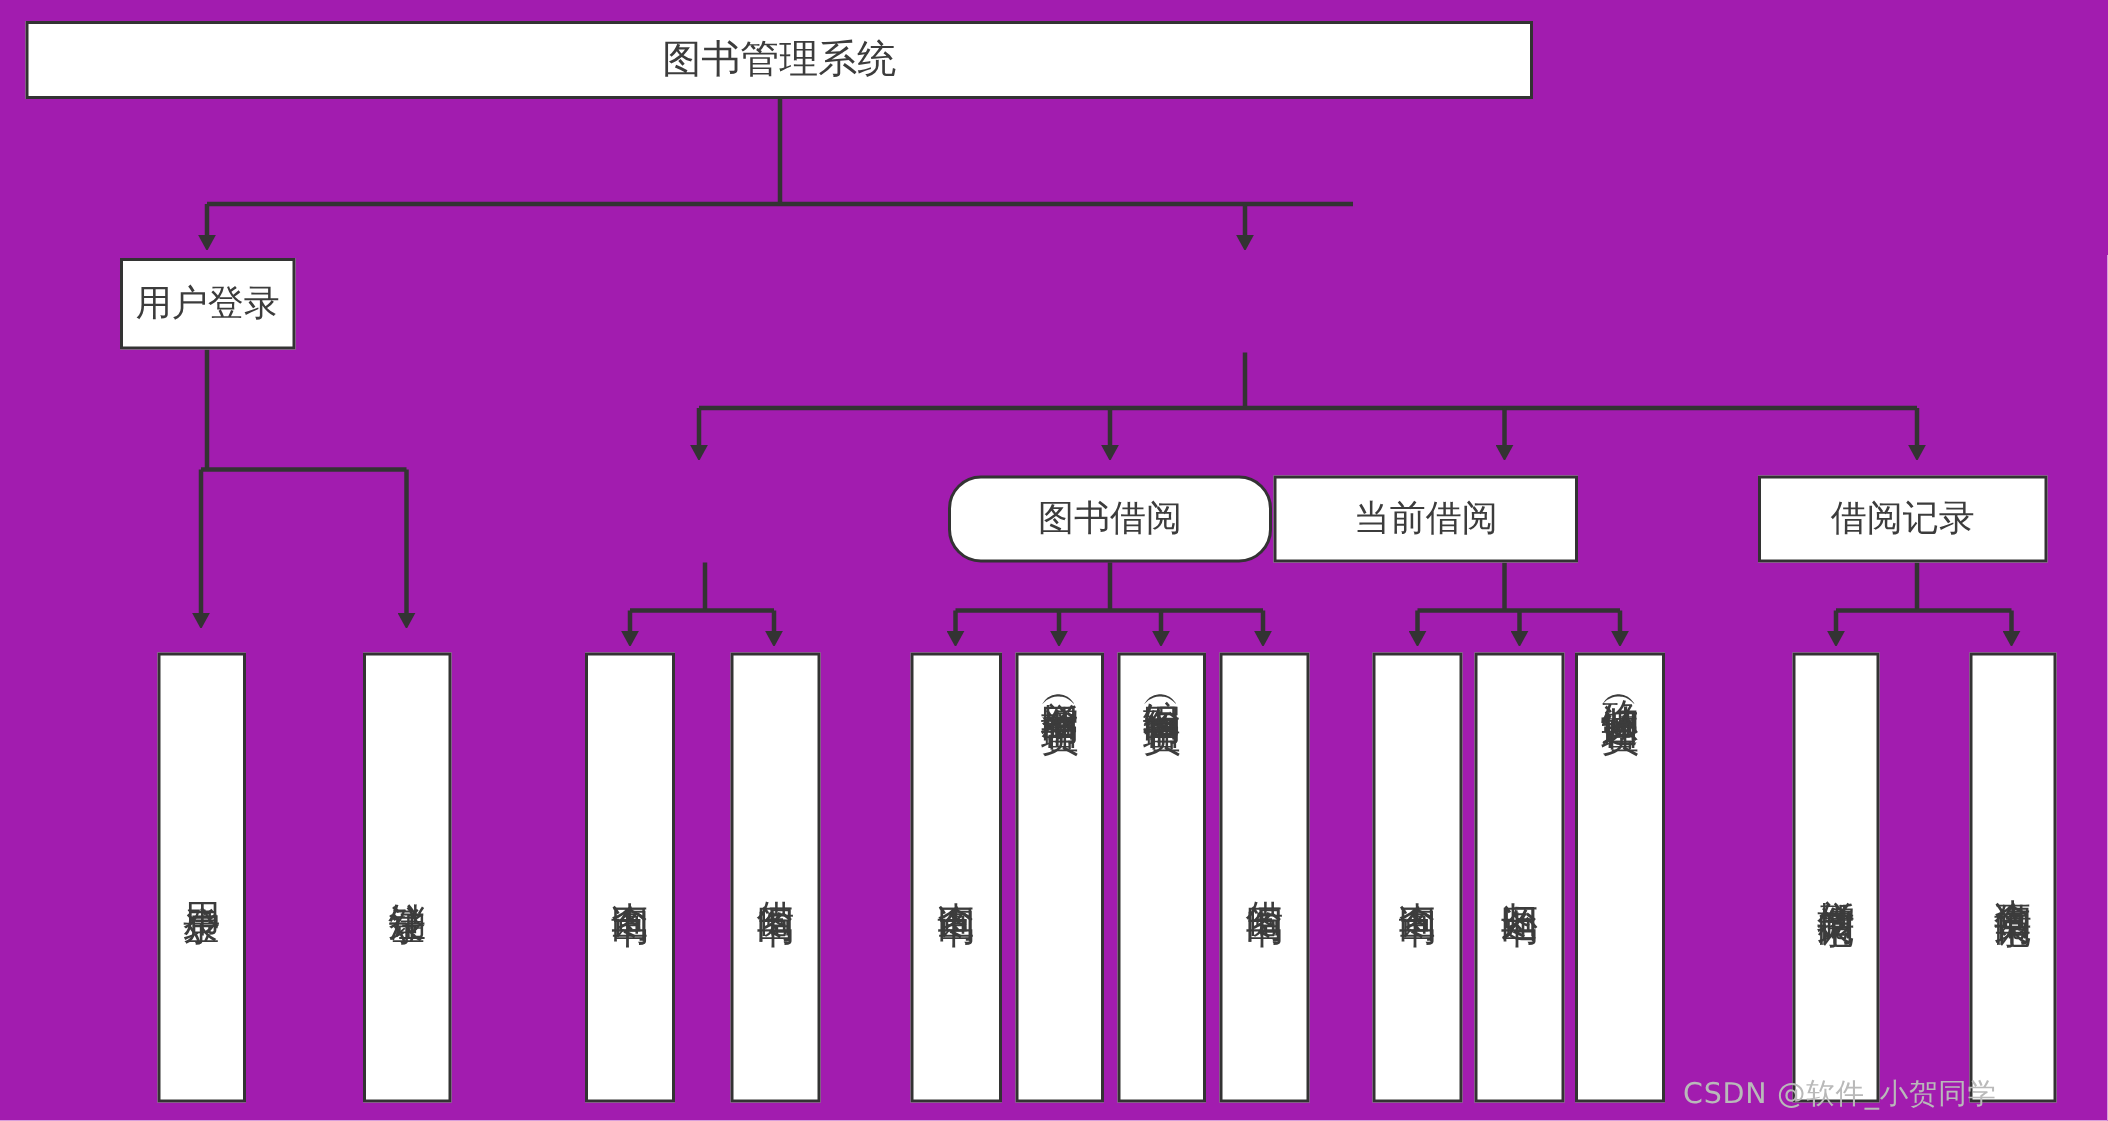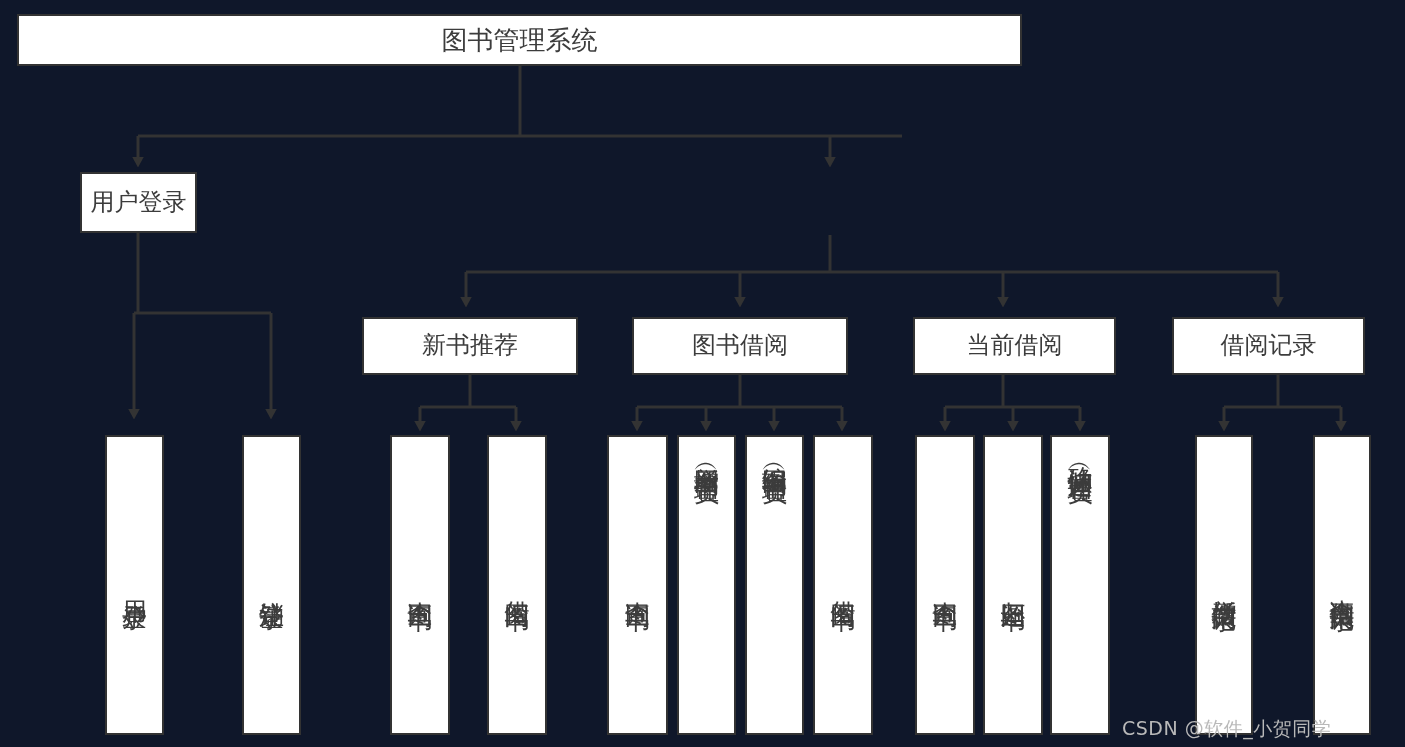--- a/index.html
+++ b/index.html
@@ -8,21 +8,21 @@
     padding: 0;
     background: #ffffff;
   }
   body {
     font-family: "DejaVu Sans", "Liberation Sans", sans-serif;
   }
   #diagram-root {
     position: relative;
     width: 1405px;
     height: 747px;
-    background: #0f172a;
+    background: #a21caf;
     overflow: hidden;
   }
   #diagram-svg {
     position: absolute;
     left: 0;
     top: 0;
     width: 1405px;
     height: 747px;
   }
   .node {
@@ -131,27 +131,24 @@
   </svg>
 
   <div class="node level0" style="left:17px; top:14px; width:1005px; height:52px;">
     <span class="node-label">图书管理系统</span>
   </div>
 
   <div class="node level1" style="left:80px; top:172px; width:117px; height:61px;">
     <span class="node-label">用户登录</span>
   </div>
 
-  <div class="node level2" style="left:362px; top:317px; width:216px; height:58px;">
-    <span class="node-label">新书推荐</span>
-  </div>
-  <div class="node level2" style="left:632px; top:317px; width:216px; height:58px;">
+  <div class="node level2" style="left:632px; top:317px; width:216px; height:58px;border-radius:22px;">
     <span class="node-label">图书借阅</span>
   </div>
-  <div class="node level2" style="left:913px; top:317px; width:203px; height:58px;">
+  <div class="node level2" style="left:849px; top:317px; width:203px; height:58px;">
     <span class="node-label">当前借阅</span>
   </div>
   <div class="node level2" style="left:1172px; top:317px; width:193px; height:58px;">
     <span class="node-label">借阅记录</span>
   </div>
 
   <div class="node leaf leaf-mid" style="left:105px; top:435px; width:59px; height:300px;">
     <span class="node-label">用户登录</span>
   </div>
   <div class="node leaf leaf-mid" style="left:242px; top:435px; width:59px; height:300px;">

